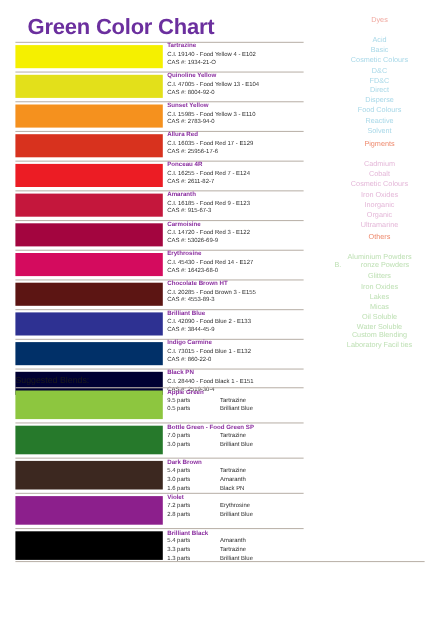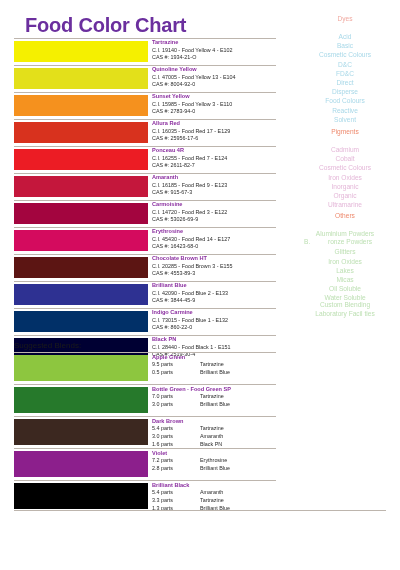--- a/index.html
+++ b/index.html
@@ -169,21 +169,21 @@
     top: 0;
     font-size: 6.6px;
     white-space: nowrap;
   }
 </style>
 </head>
 <body>
 
 <div id="page">
 
-  <div id="title">Food Color Chart</div>
+  <div id="title">Green Color Chart</div>
 
   <div id="main-col">
       <div class="row">
         <div class="row-inner">
           <div class="swatch" style="background: rgb(245, 240, 0);"></div>
           <div class="info">
             <div class="dye-name">Tartrazine</div>
             <div class="dye-line">C.I. 19140 - Food Yellow 4 - E102</div>
             <div class="dye-line">CAS #: 1934-21-O</div>
           </div>

